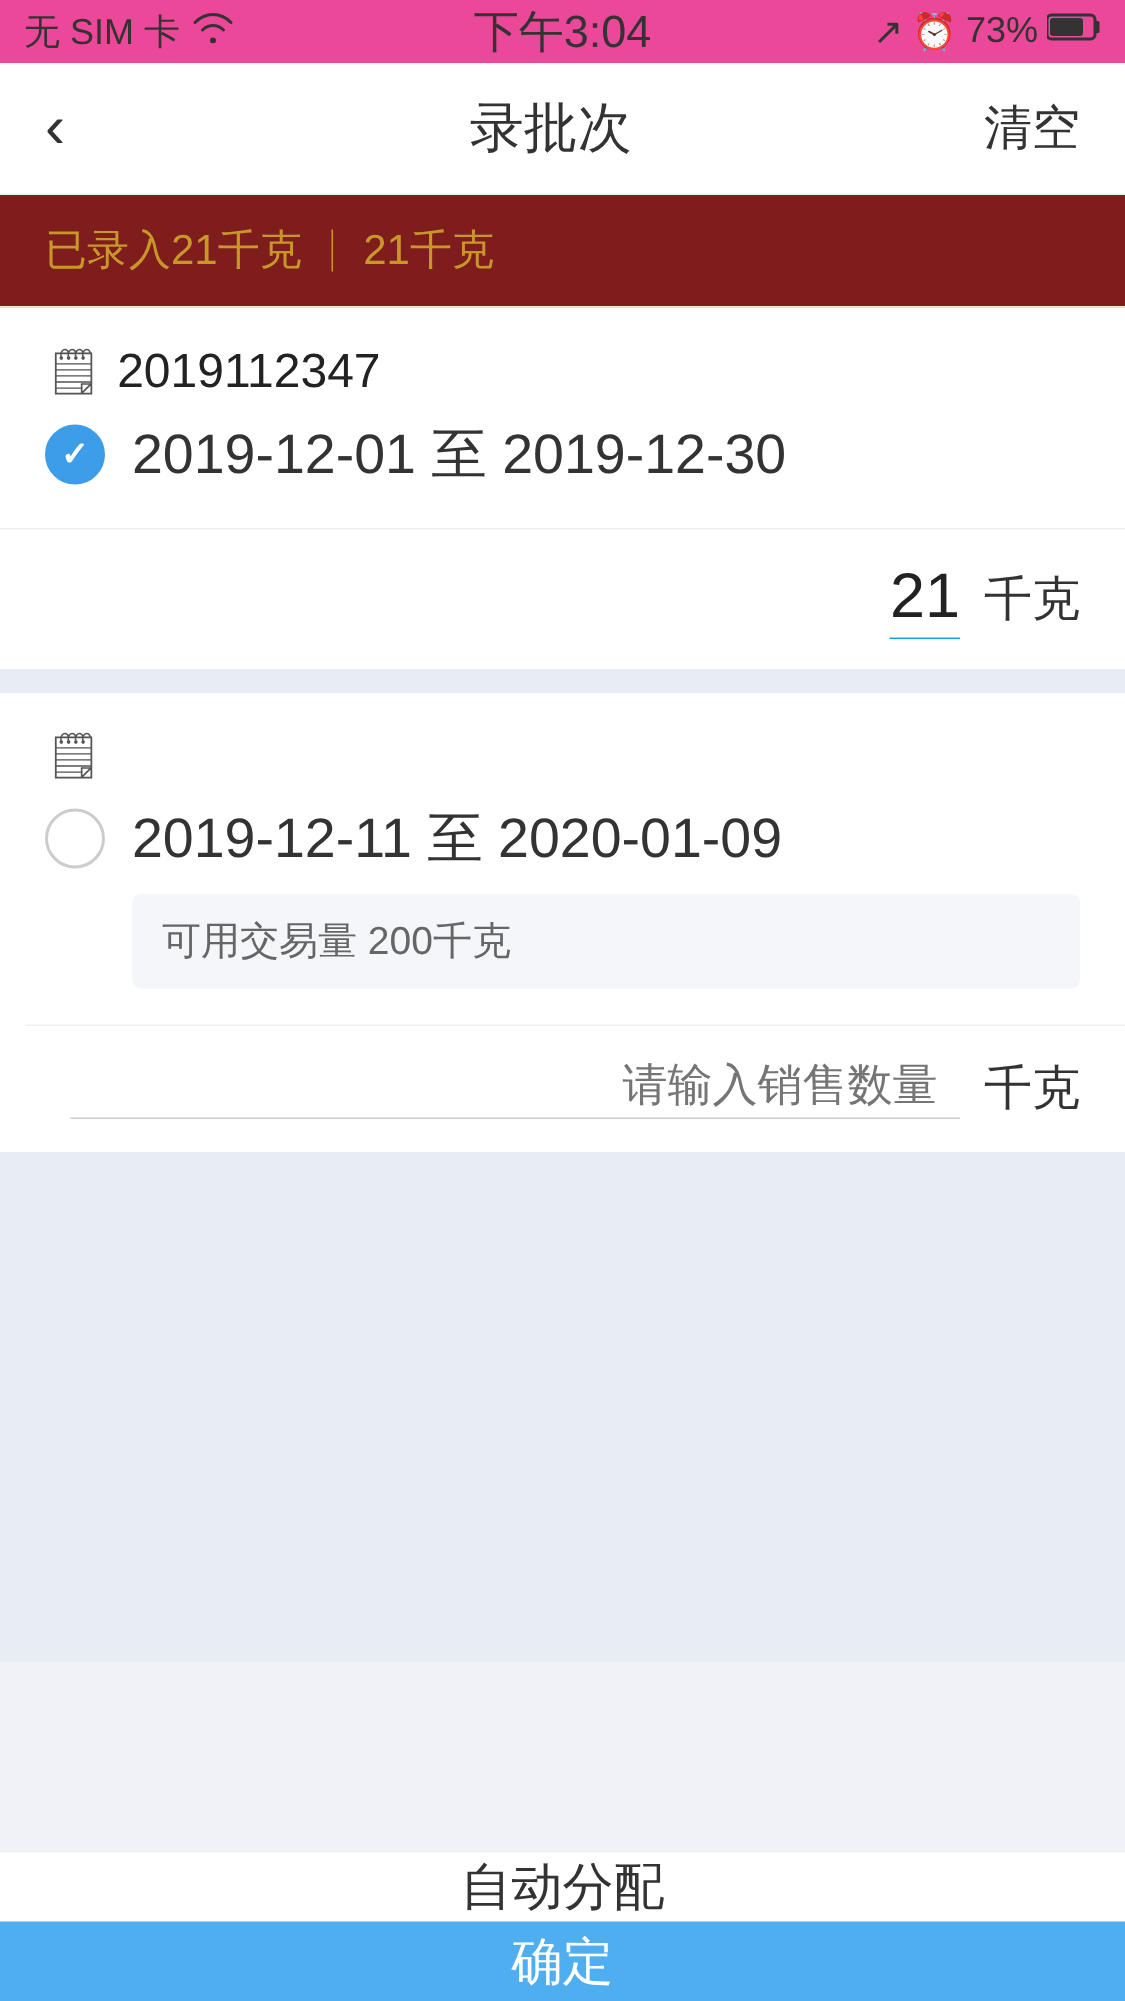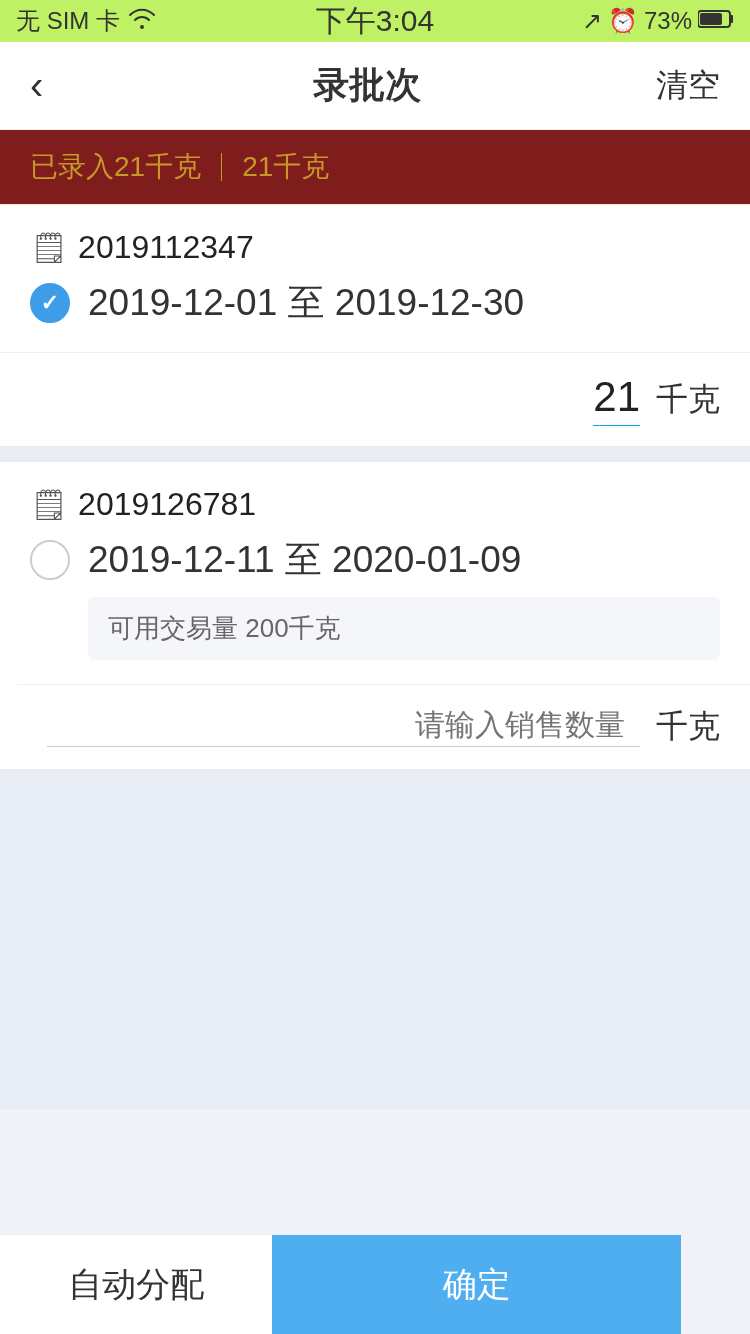--- a/index.html
+++ b/index.html
@@ -9,21 +9,21 @@
       min-height: 1334px;
       font-family: -apple-system, "PingFang SC", "Helvetica Neue", sans-serif;
       background: #f0f2f7;
       font-size: 28px;
       color: #333;
     }
 
     
     .status-bar {
       height: 42px;
-      background: #bef264;
+      background: #ec4899;
       display: flex;
       align-items: center;
       justify-content: space-between;
       padding: 0 16px;
       font-size: 26px;
       font-weight: 500;
     }
     .status-bar-left {
       display: flex;
       align-items: center;
@@ -49,21 +49,21 @@
       height: 88px;
       background: #fff;
       display: flex;
       align-items: center;
       justify-content: space-between;
       padding: 0 30px;
       border-bottom: 1px solid #eee;
     }
     .nav-title {
       font-size: 36px;
-      font-weight: 700;
+      font-weight: 400;
       color: #333;
       margin-left: 35px;
     }
     .nav-back {
       font-size: 40px;
       color: #333;
       cursor: pointer;
     }
     .nav-action {
       font-size: 32px;
@@ -229,25 +229,26 @@
     .bottom-spacer {
       height: 340px;
       background: #e8edf5;
     }
 
     
     .bottom-bar {
       position: fixed;
       bottom: 0;
       left: 0;
-      width: 681px;
+      width: 750px;
       height: 100px;
       display: flex;
       background: #fff;
       border-top: 1px solid #eee;
+      flex-direction: column;
     }
     .bottom-btn-left {
       flex: 1;
       display: flex;
       align-items: center;
       justify-content: center;
       font-size: 34px;
       color: #333;
       background: #fff;
       cursor: pointer;
@@ -324,21 +325,20 @@
     <span class="amount-unit">千克</span>
   </div>
 </div>
 
 <div class="section-divider"></div>
 
 <div class="item-card">
   <div class="item-card-inner">
     <div class="item-header">
       <span class="item-icon">🗒</span>
-      <span class="item-id">2019126781</span>
     </div>
     <div class="item-date-row">
       <div class="radio-circle"></div>
       <span class="item-date">2019-12-11 至 2020-01-09</span>
     </div>
     <div class="item-available">可用交易量 200千克</div>
   </div>
   <div class="input-row">
     <div class="input-underline-row">
       <input class="sale-input" type="number" placeholder="请输入销售数量" style="">

